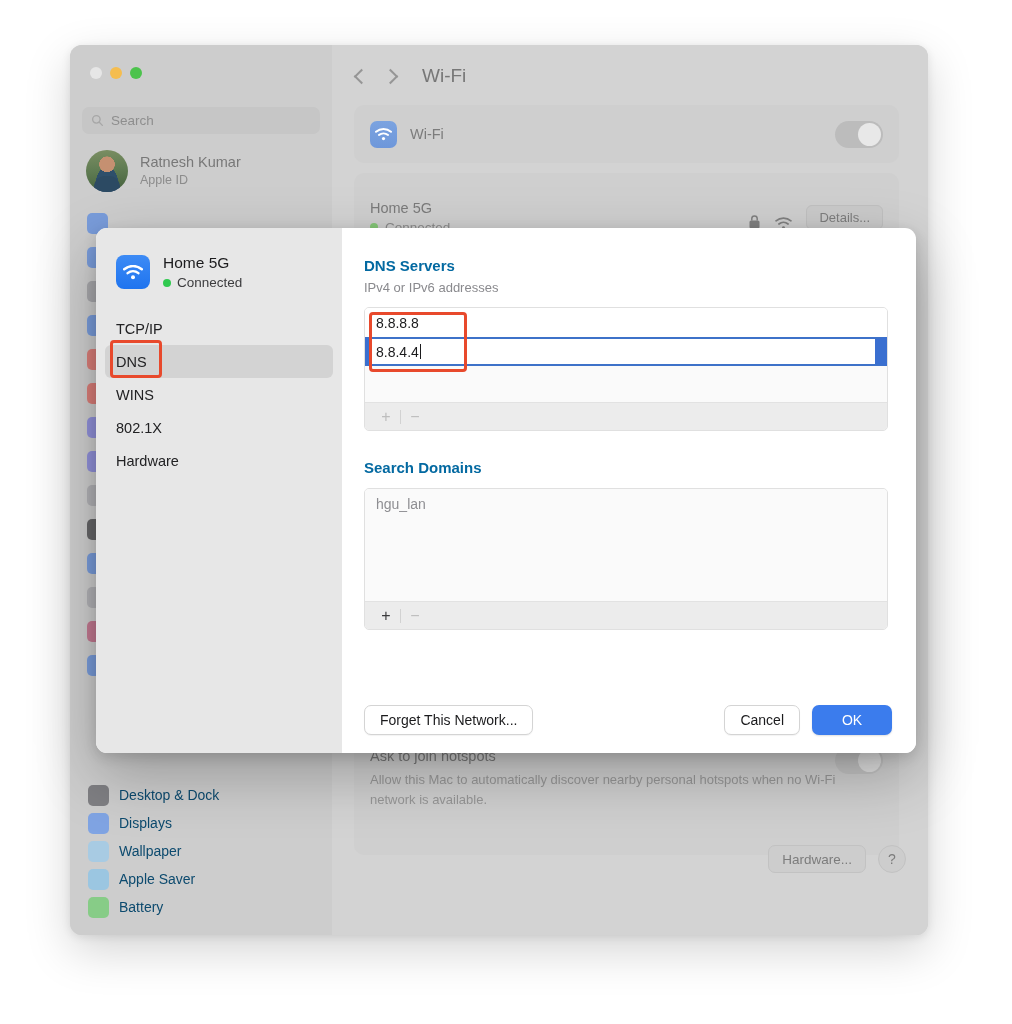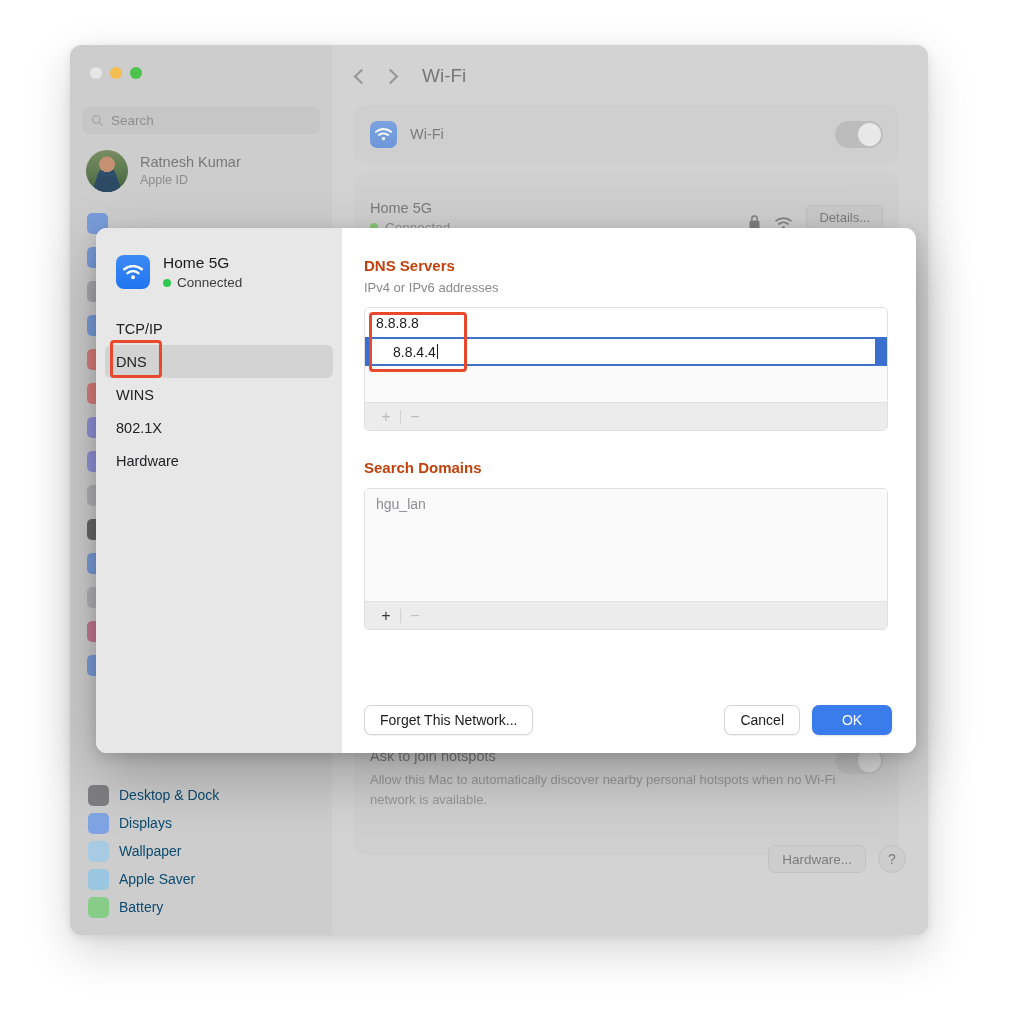--- a/index.html
+++ b/index.html
@@ -311,21 +311,21 @@
     color: #222224;
   }
   .sheet-menu-item.selected { background: #d3d3d3; }
 
   .sheet-main {
     flex: 1;
     position: relative;
     padding: 29px 28px 0 22px;
   }
 
-  .sec-title { font-size: 15px; font-weight: bold; color: #c2410c; }
+  .sec-title { font-size: 15px; font-weight: bold; color: #0369a1; }
   .sec-sub   { font-size: 13px; color: #8a8a8e; margin-top: 6px; }
 
   .listbox {
     margin-top: 12px;
     border: 1px solid #e0e0e0;
     border-radius: 5px;
     background: #fafafa;
     overflow: hidden;
   }
   .listbox.dns { height: 124px; }
@@ -342,21 +342,21 @@
   }
   .lb-row.alt { background: #fafafa; }
   .lb-row.placeholder-row { color: #8e8e92; }
 
   .lb-row.focused {
     background: #ffffff;
     border-top: 2px solid #3e72c9;
     border-bottom: 2px solid #3e72c9;
     border-left: 4px solid #3a6fd0;
     border-right: 12px solid #3a6fd0;
-    padding-left: 24px;
+    padding-left: 7px;
     position: relative;
     z-index: 3;
     align-items: center;
   }
   .caret {
     display: inline-block;
     width: 1.5px; height: 15px;
     background: #1b1b1d;
     margin-left: 1px;
   }

